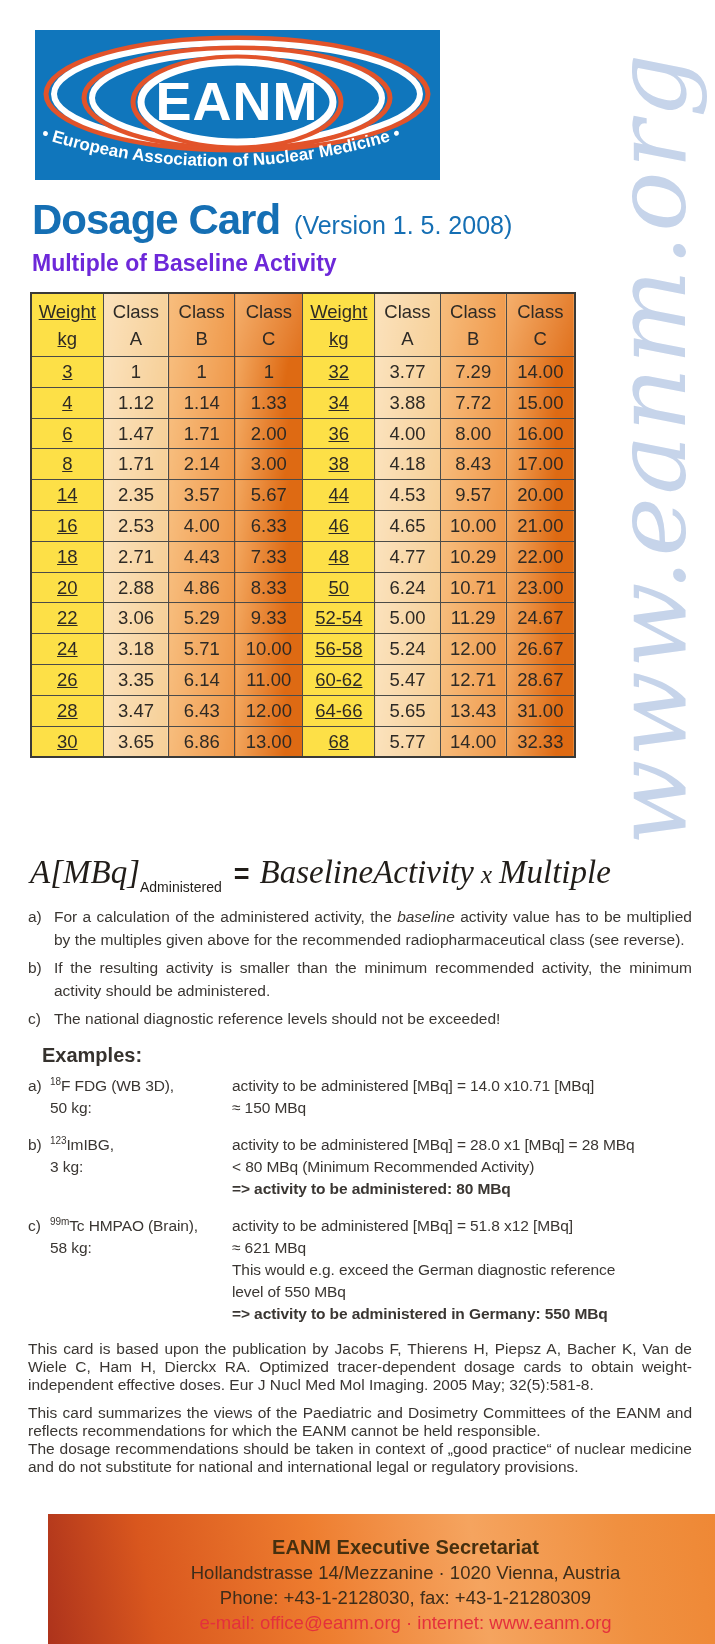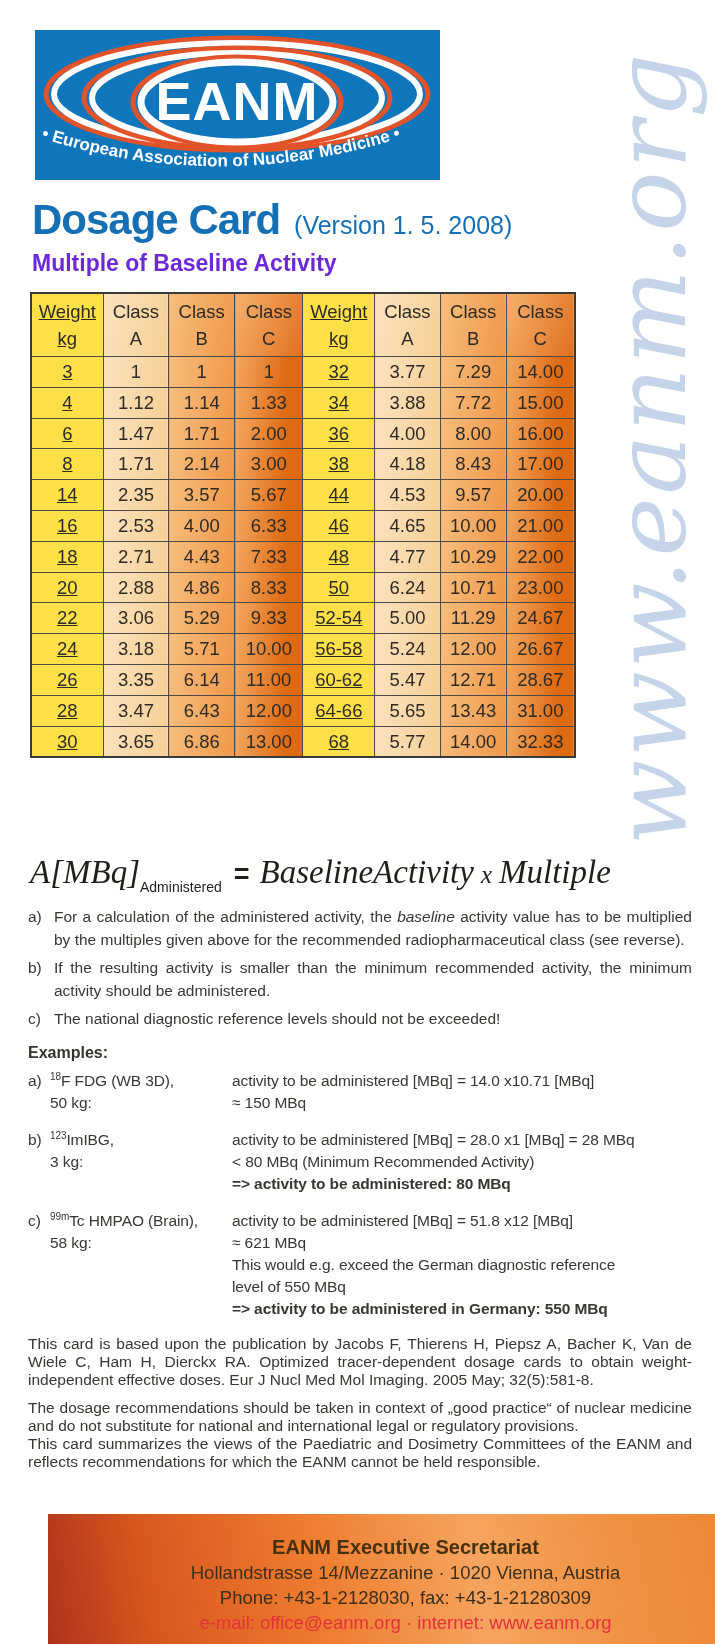--- a/index.html
+++ b/index.html
@@ -39,21 +39,21 @@
   .formula{font-family:"Liberation Serif",serif;font-style:italic;font-size:33px;
     color:#211d19;margin:0 0 14px 2px;white-space:nowrap;}
   .f-sub{font-family:"Liberation Sans",sans-serif;font-style:normal;font-size:14px;
     display:inline-block;transform:translateY(9px);letter-spacing:0;}
   .f-eq{font-style:normal;font-weight:bold;font-family:"Liberation Sans",sans-serif;
     font-size:27px;margin:0 10px 0 12px;}
   .f-x{font-size:25px;margin:0 7px;}
   .notes{margin-bottom:10px;}
   .note{display:grid;grid-template-columns:26px 1fr;font-size:15.5px;line-height:23px;
     text-align:justify;margin-bottom:5px;color:#3a3632;}
-  .examples-heading{font-size:16px;font-weight:bold;margin:14px 0 8px;color:#36322e;}
+  .examples-heading{font-size:20px;font-weight:bold;margin:14px 14px 8px;color:#36322e;}
   .ex-item{display:grid;grid-template-columns:22px 182px 1fr;font-size:15.5px;
     line-height:22px;margin-bottom:15px;color:#3a3632;letter-spacing:-0.1px;}
   .ex-name{display:flex;flex-direction:column;}
   sup{font-size:10px;vertical-align:super;line-height:0;}
   .bold{font-weight:bold;}
   .paras{margin-top:4px;}
   .paras p{margin:0 0 10px;font-size:15.5px;line-height:18px;text-align:justify;color:#3a3632;}
   .paras p.joined{margin:0;}
   
   .footer{position:absolute;left:0;top:1514px;width:715px;height:130px;z-index:2;
@@ -325,22 +325,22 @@
       <div>activity to be administered [MBq] = 51.8 x12 [MBq]</div>
       <div>≈ 621 MBq</div>
       <div>This would e.g. exceed the German diagnostic reference</div>
       <div>level of 550 MBq</div>
       <div class="bold">=&gt; activity to be administered in Germany: 550 MBq</div>
     </span>
   </div>
 
   <div class="paras">
     <p>This card is based upon the publication by Jacobs F, Thierens H, Piepsz A, Bacher K, Van de Wiele C, Ham H, Dierckx RA. Optimized tracer-dependent dosage cards to obtain weight-independent effective doses. Eur J Nucl Med Mol Imaging. 2005 May; 32(5):581-8.</p>
+    <p class="joined">This card summarizes the views of the Paediatric and Dosimetry Committees of the EANM and reflects recommendations for which the EANM cannot be held responsible.</p>
     <p class="joined">The dosage recommendations should be taken in context of „good practice“ of nuclear medicine and do not substitute for national and international legal or regulatory provisions.</p>
-    <p class="joined">This card summarizes the views of the Paediatric and Dosimetry Committees of the EANM and reflects recommendations for which the EANM cannot be held responsible.</p>
   </div>
 
 </div>
 
 <div class="footer">
   <div class="footer-heading">EANM Executive Secretariat</div>
   <div class="footer-line">Hollandstrasse 14/Mezzanine · 1020 Vienna, Austria</div>
   <div class="footer-line">Phone: +43-1-2128030, fax: +43-1-21280309</div>
   <div class="footer-email">e-mail: office@eanm.org · internet: www.eanm.org</div>
 </div>

